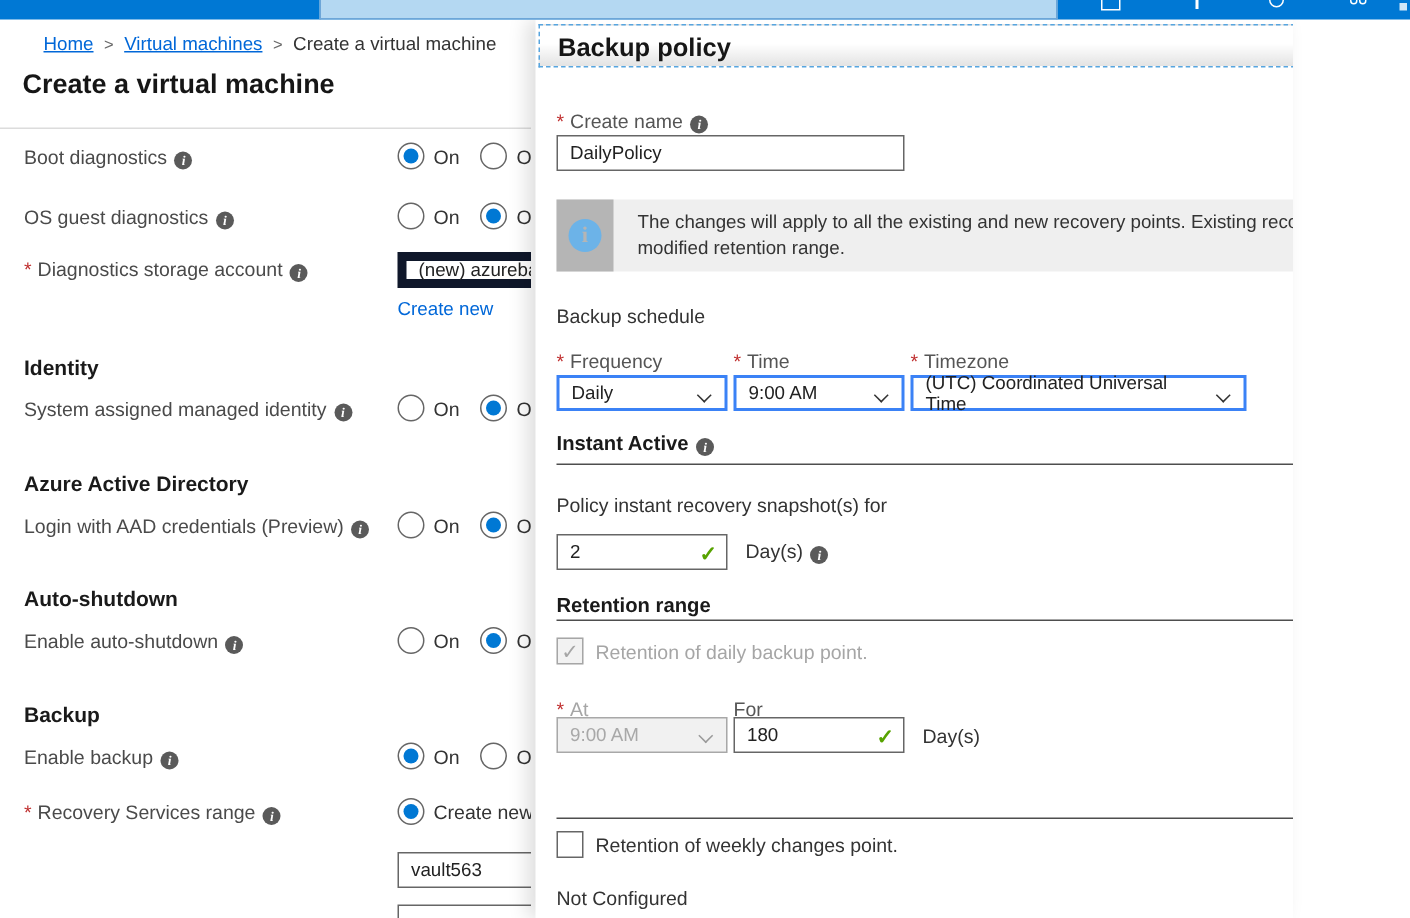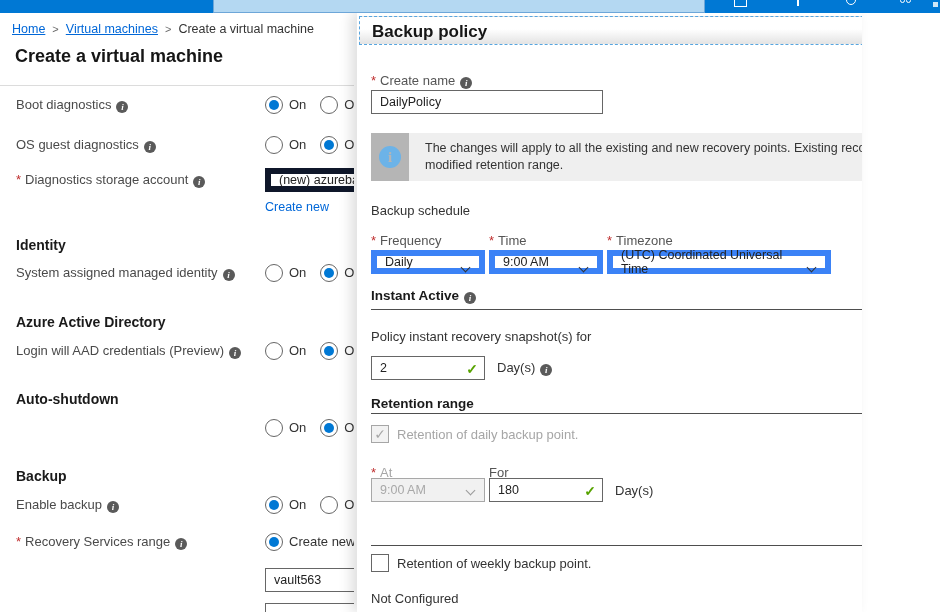--- a/index.html
+++ b/index.html
@@ -14,21 +14,21 @@
   .tbicon { position:absolute; top:0; height:13px; width:16px; overflow:visible; }
   .win-glyph { position:absolute; left:1px; top:-4px; width:13px; height:11px; border:1.4px solid #fff; }
   .filter-glyph-v { position:absolute; left:8px; top:-1px; width:2px; height:7px; background:#fff; }
   .gear-glyph { position:absolute; left:1px; top:-5px; width:10px; height:10px; border:1.4px solid #fff; border-radius:50%; }
   .smile-a { position:absolute; left:0; top:-2px; width:5px; height:5px; border:1.2px solid #fff; border-radius:50%; }
   .smile-b { position:absolute; left:6px; top:-2px; width:5px; height:5px; border:1.2px solid #fff; border-radius:50%; }
   .avatar-sliver { position:absolute; left:0; top:2px; width:5px; height:5px; background:#cfe6f7; }
 
   
   .left-blade { position:absolute; left:0; top:13px; width:354px; height:599px; background:#fff; overflow:hidden; }
-  .bcrumb { position:absolute; left:12px; top:9px; font-size:12.5px; color:#595959; white-space:nowrap;text-align:center; }
+  .bcrumb { position:absolute; left:29px; top:9px; font-size:12.5px; color:#595959; white-space:nowrap;text-align:center; }
   .bcrumb a { color:#0067d8; text-decoration:underline; cursor:pointer; }
   .bcrumb .sep { color:#6a6a6a; margin:0 7px; font-size:11px; }
   .bcrumb .cur { color:#333; }
   .ltitle { position:absolute; left:15px; top:33px; font-size:18px; font-weight:bold; color:#161616; }
   .lsep { position:absolute; left:0; top:72px; width:354px; height:1px; background:#dcdcdc; }
 
   .lrow { position:absolute; left:16px; width:500px; height:22px; }
   .flabel { position:absolute; left:0; top:2px; font-size:13px; color:#4a4a4a; white-space:nowrap; }
   .lhead { position:absolute; left:16px; font-size:14px; font-weight:bold; color:#1a1a1a; }
   .ctrl-col { position:absolute; left:249px; top:0; white-space:nowrap; }
@@ -37,21 +37,21 @@
   .info-ic { display:inline-block; width:12px; height:12px; border-radius:50%; background:#5a5a5a;
     color:#fff; font-size:9px; line-height:12px; text-align:center; margin-left:5px; vertical-align:-1px;
     font-family:"Liberation Serif", serif; font-style:italic; font-weight:bold; }
 
   .radio { display:inline-block; position:relative; width:18px; height:18px; border:1px solid #666;
     border-radius:50%; background:#fff; vertical-align:middle; cursor:pointer; }
   .radio.sel::after { content:""; position:absolute; left:3px; top:3px; width:10px; height:10px;
     border-radius:50%; background:#0078d4; }
   .rlabel { font-size:13px; color:#333; margin:0 14px 0 6px; vertical-align:middle; }
 
-  .selbox { position:relative; height:24px; border:6px solid #3b82f6; background:#fff; font-size:12.5px;
+  .selbox { position:relative; height:24px; border:2px solid #3b82f6; background:#fff; font-size:12.5px;
     color:#222; display:flex; align-items:center; padding:0 24px 0 8px; cursor:pointer; }
   .selbox.purple { border:6px solid #0f172a; }
   .selbox.disabled { background:#f1f1f1; border:1px solid #a8a8a8; color:#a8a8a8; cursor:default; }
   .chev { position:absolute; right:10px; top:8px; width:7px; height:7px;
     border-right:1.5px solid #333; border-bottom:1.5px solid #333; transform:rotate(45deg); }
   .selbox.disabled .chev { border-color:#9a9a9a; }
 
   .tinput { position:relative; height:24px; border:1px solid #666; background:#fff; font-size:12.5px;
     color:#222; display:flex; align-items:center; padding:0 8px; }
   .vcheck { position:absolute; right:6px; top:4px; color:#57a300; font-size:14px; font-weight:bold; }
@@ -146,28 +146,29 @@
   <div class="lhead" style="top:224px">Identity</div>
   <div class="lrow" style="top:250px">
     <span class="flabel"><span>System assigned managed identity</span><span class="info-ic">i</span></span>
     <span class="ctrl-col">
       <span class="radio"></span><span class="rlabel">On</span><span class="radio sel"></span><span class="rlabel">Off</span>
     </span>
   </div>
 
   <div class="lhead" style="top:301px">Azure Active Directory</div>
   <div class="lrow" style="top:328px">
-    <span class="flabel"><span>Login will AAD credentials (Preview)</span><span class="info-ic">i</span></span>
+    <span class="flabel"><span>Login with AAD credentials (Preview)</span><span class="info-ic">i</span></span>
     <span class="ctrl-col">
       <span class="radio"></span><span class="rlabel">On</span><span class="radio sel"></span><span class="rlabel">Off</span>
     </span>
   </div>
 
   <div class="lhead" style="top:378px">Auto-shutdown</div>
   <div class="lrow" style="top:405px">
+    <span class="flabel"><span>Enable auto-shutdown</span><span class="info-ic">i</span></span>
     <span class="ctrl-col">
       <span class="radio"></span><span class="rlabel">On</span><span class="radio sel"></span><span class="rlabel">Off</span>
     </span>
   </div>
 
   <div class="lhead" style="top:455px">Backup</div>
   <div class="lrow" style="top:482px">
     <span class="flabel"><span>Enable backup</span><span class="info-ic">i</span></span>
     <span class="ctrl-col">
       <span class="radio sel"></span><span class="rlabel">On</span><span class="radio"></span><span class="rlabel">Off</span>
@@ -272,16 +273,16 @@
     <div class="tinput">
         <span>180</span>
         <span class="vcheck">✓</span>
       </div>
   </div>
   <div class="rtext" style="left:258px; top:470px;">Day(s)</div>
 
   <div class="hr-dark" style="top:532px;"></div>
 
   <div class="cbx" style="left:14px; top:541px;"></div>
-  <div class="cbx-label" style="left:40px; top:543px;">Retention of weekly backup point.</div>
+  <div class="cbx-label" style="left:40px; top:543px;">Retention of weekly changes point.</div>
 
   <div class="rtext" style="left:14px; top:578px;">Not Configured</div>
 </div>
 
 </body></html>

